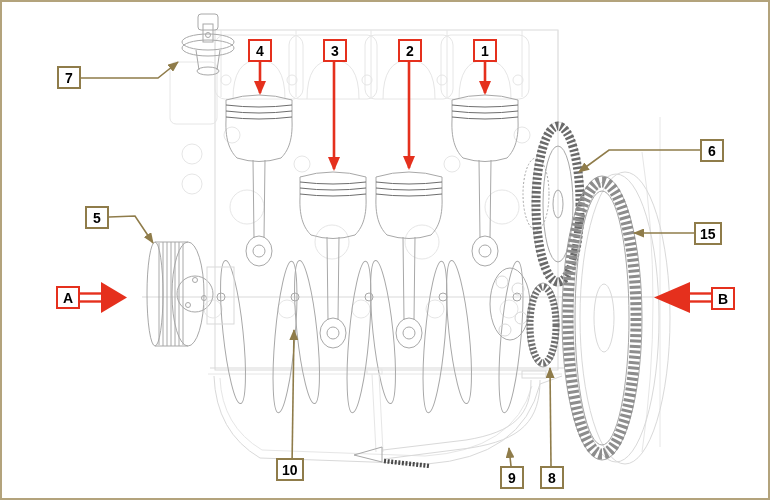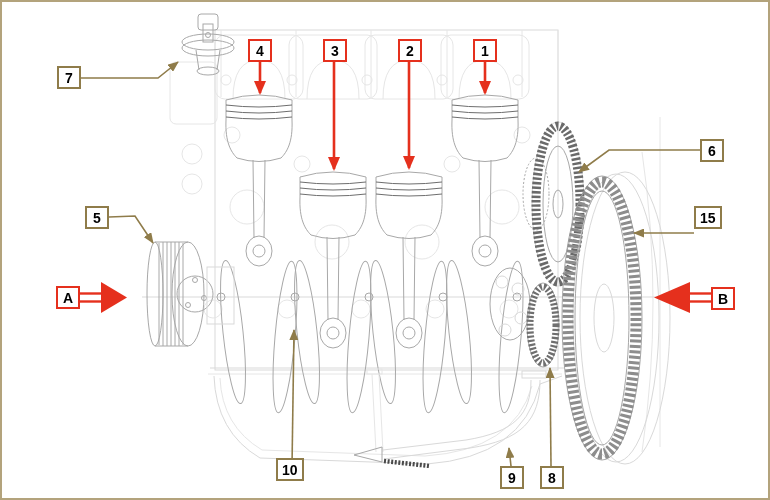--- a/index.html
+++ b/index.html
@@ -264,17 +264,17 @@
   <div class="callout red" style="left:471px; top:37px;">1</div>
   <div class="callout red" style="left:396px; top:37px;">2</div>
   <div class="callout red" style="left:321px; top:37px;">3</div>
   <div class="callout red" style="left:246px; top:37px;">4</div>
   <div class="callout olive" style="left:83px;  top:204px;">5</div>
   <div class="callout olive" style="left:698px; top:137px;">6</div>
   <div class="callout olive" style="left:55px;  top:64px;">7</div>
   <div class="callout olive" style="left:538px; top:464px;">8</div>
   <div class="callout olive" style="left:498px; top:464px;">9</div>
   <div class="callout olive" style="left:274px; top:456px;">10</div>
-  <div class="callout olive" style="left:692px; top:204px;">15</div>
+  <div class="callout olive" style="left:692px; top:220px;">15</div>
   <div class="callout red" style="left:54px;  top:284px;">A</div>
   <div class="callout red" style="left:709px; top:285px;">B</div>
 
 </div>
 
 </body></html>

